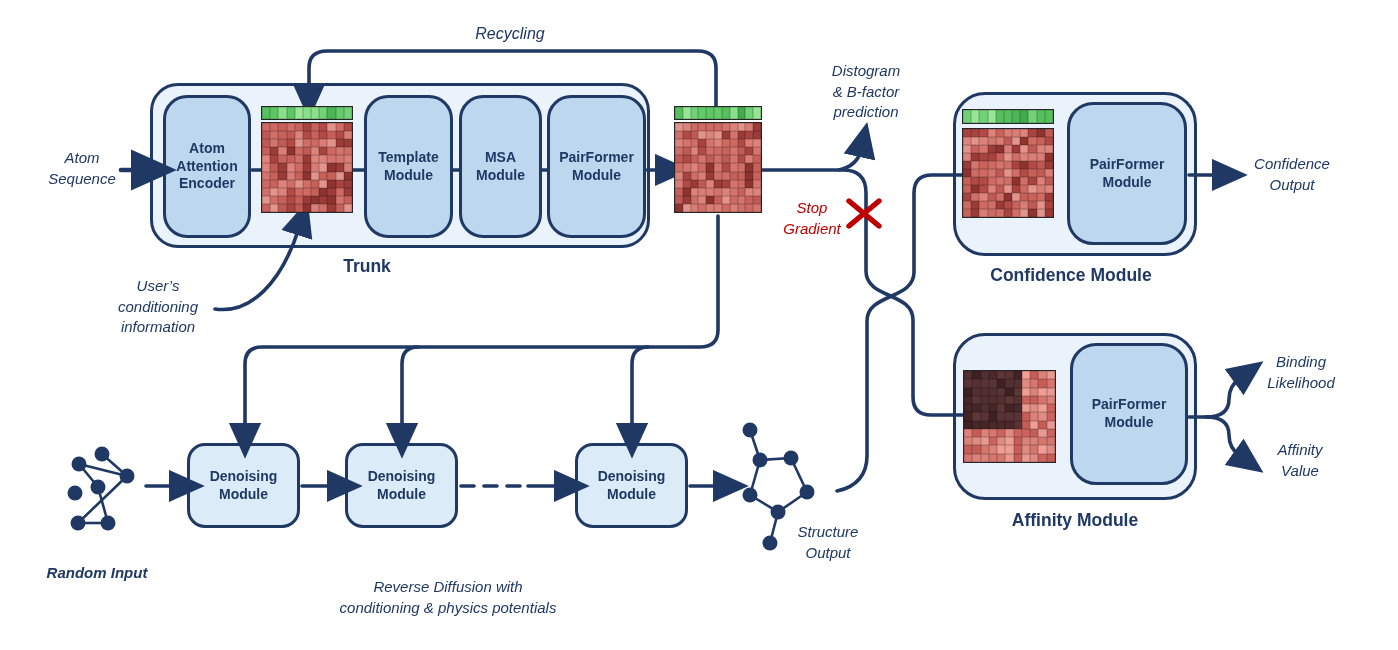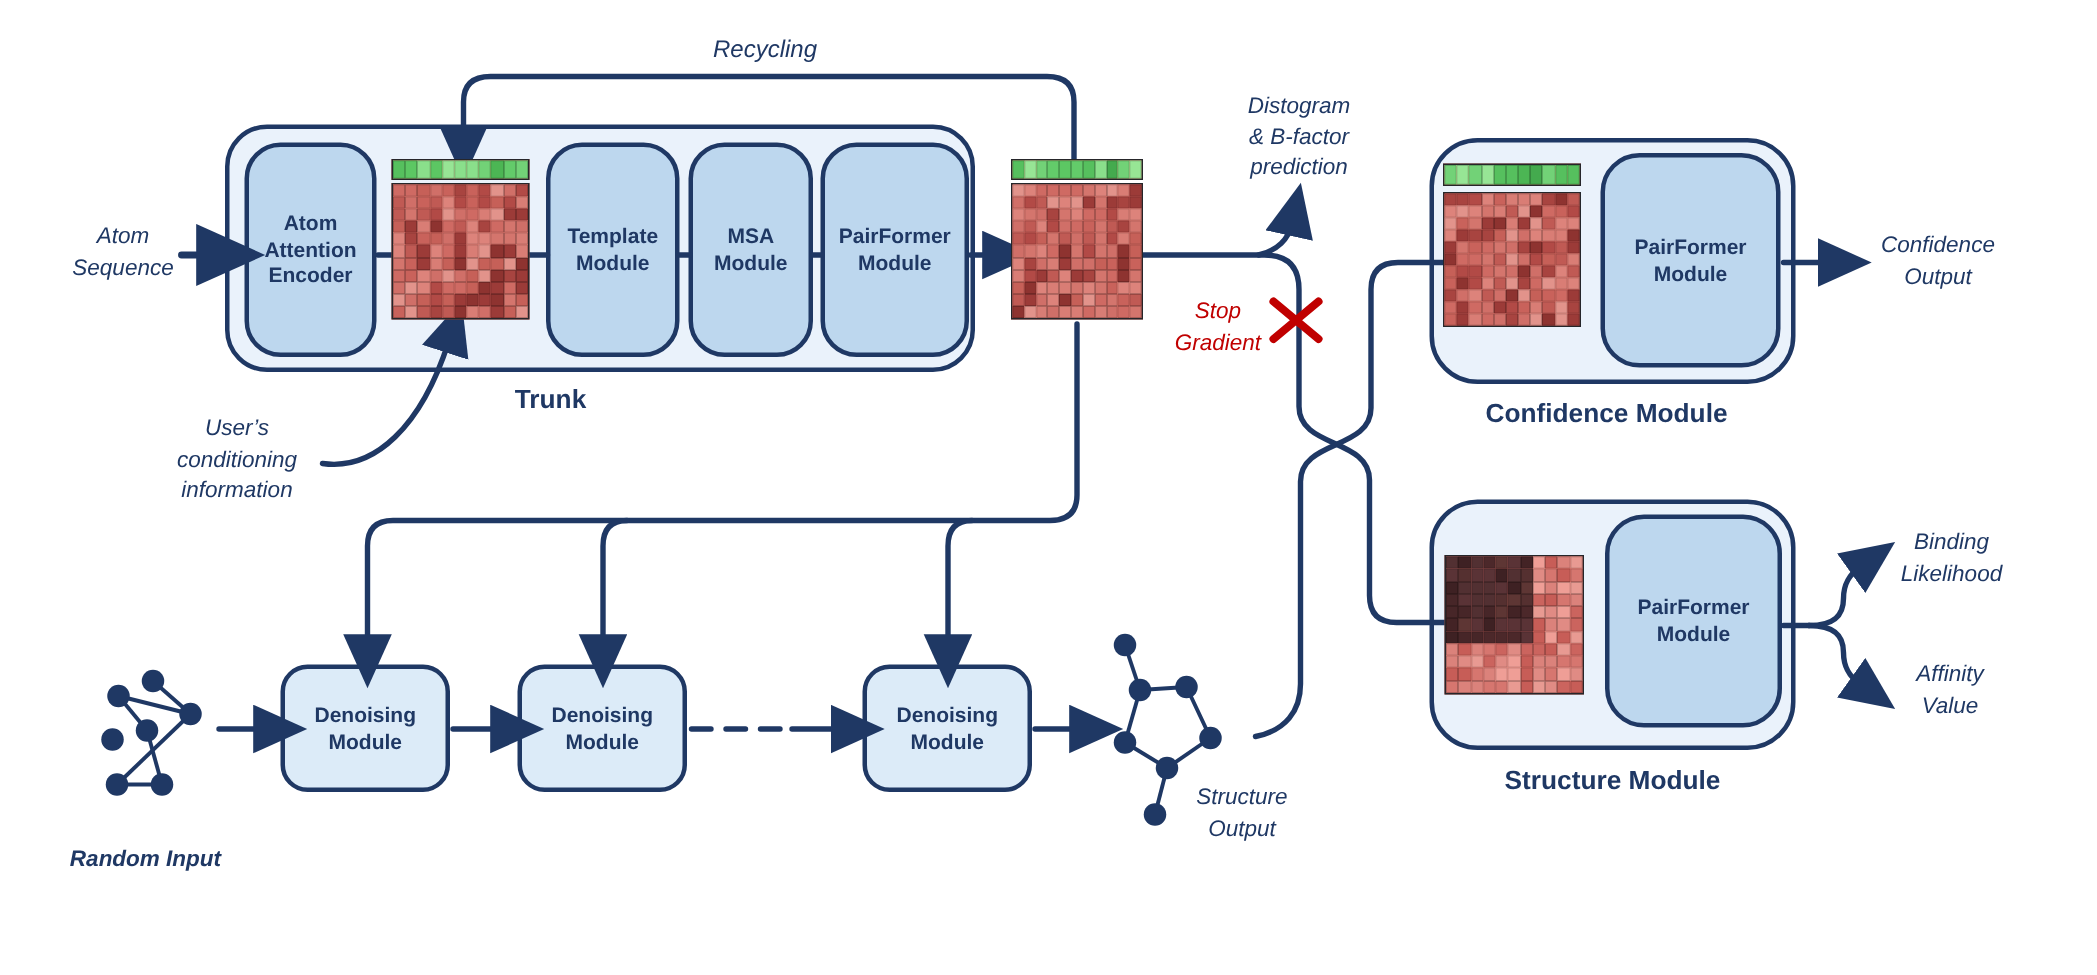--- a/index.html
+++ b/index.html
@@ -684,23 +684,25 @@
   <div class="t it" style="left:88px;top:276px;width:140px;">User’s
 conditioning
 information</div>
   <div class="t big" style="left:297px;top:256px;width:140px;">Trunk</div>
   <div class="t it" style="left:796px;top:61px;width:140px;">Distogram
 &amp; B-factor
 prediction</div>
   <div class="t it red" style="left:752px;top:198px;width:120px;">Stop
 Gradient</div>
   <div class="t big" style="left:961px;top:265px;width:220px;">Confidence Module</div>
-  <div class="t big" style="left:965px;top:510px;width:220px;">Structure Module</div>
+  <div class="t big" style="left:965px;top:510px;width:220px;">Affinity Module</div>
   <div class="t it" style="left:1227px;top:154px;width:130px;">Confidence
 Output</div>
   <div class="t it" style="left:1236px;top:352px;width:130px;">Binding
 Likelihood</div>
   <div class="t it" style="left:1240px;top:440px;width:120px;">Affinity
 Value</div>
   <div class="t it" style="left:27px;top:563px;width:140px;font-weight:bold;">Random Input</div>
   <div class="t it" style="left:763px;top:522px;width:130px;">Structure
 Output</div>
+  <div class="t it" style="left:288px;top:577px;width:320px;">Reverse Diffusion with
+conditioning &amp; physics potentials</div>
 </div>
 
 </body></html>

